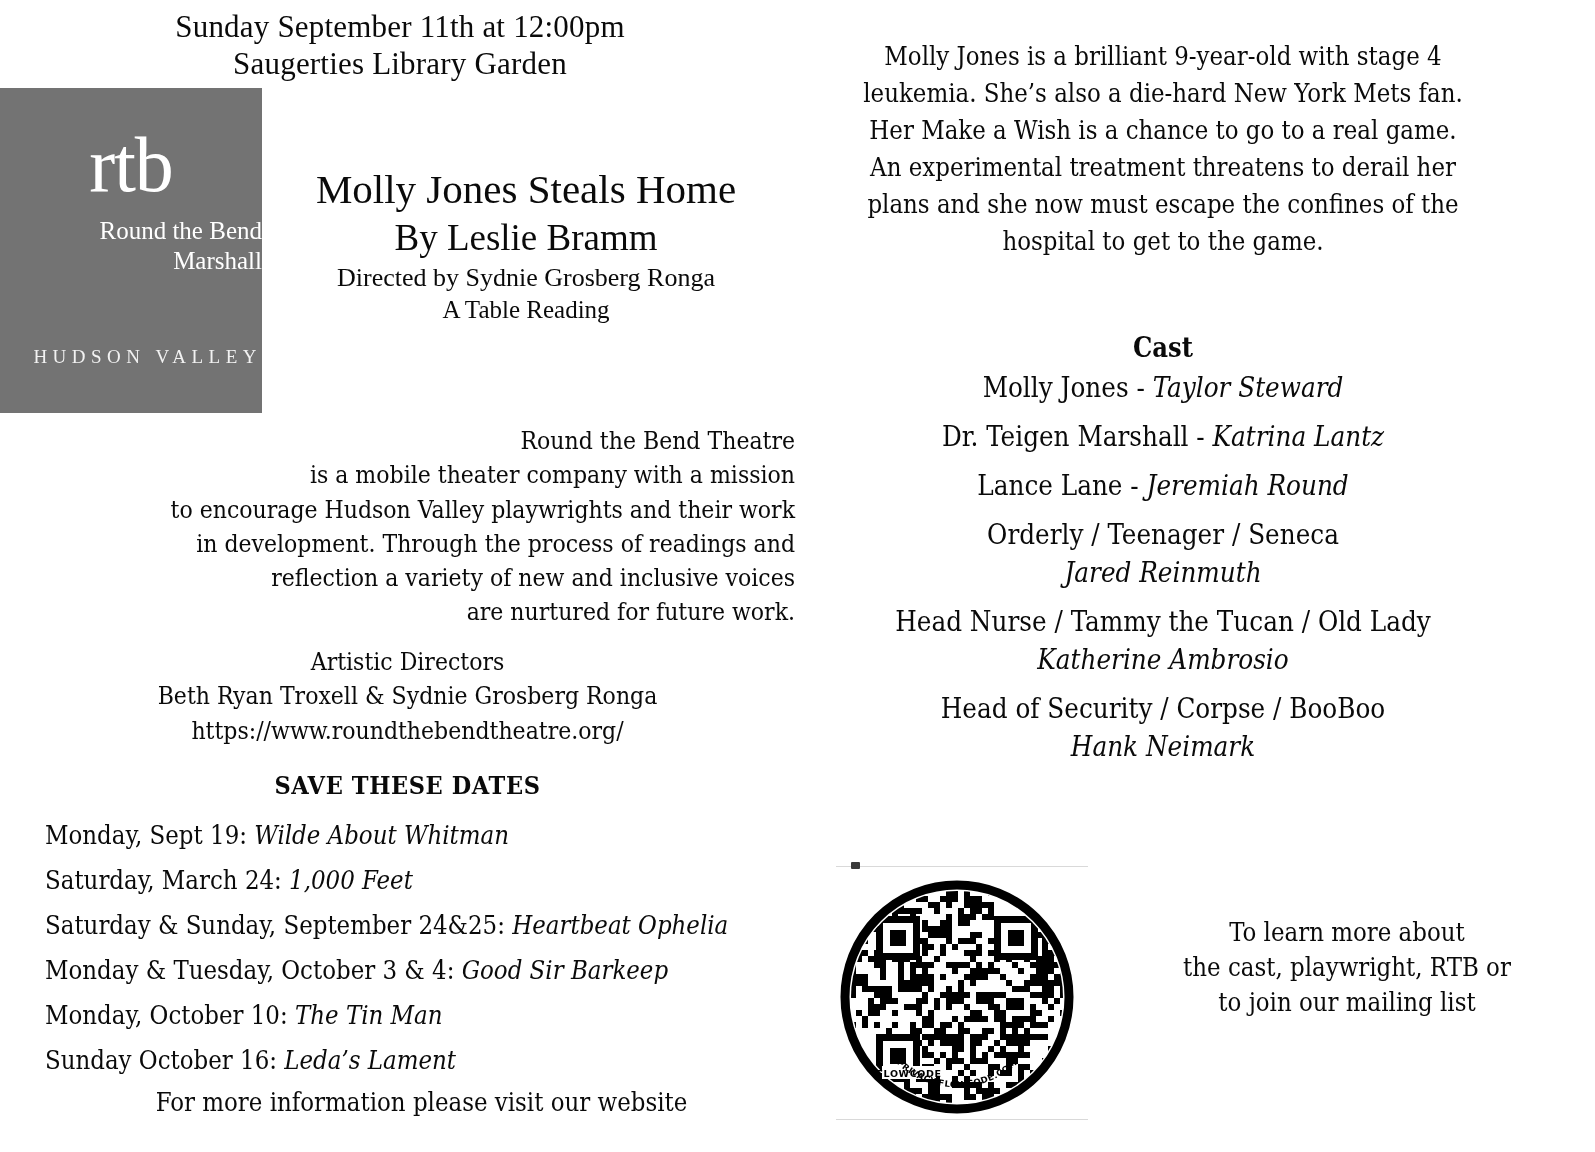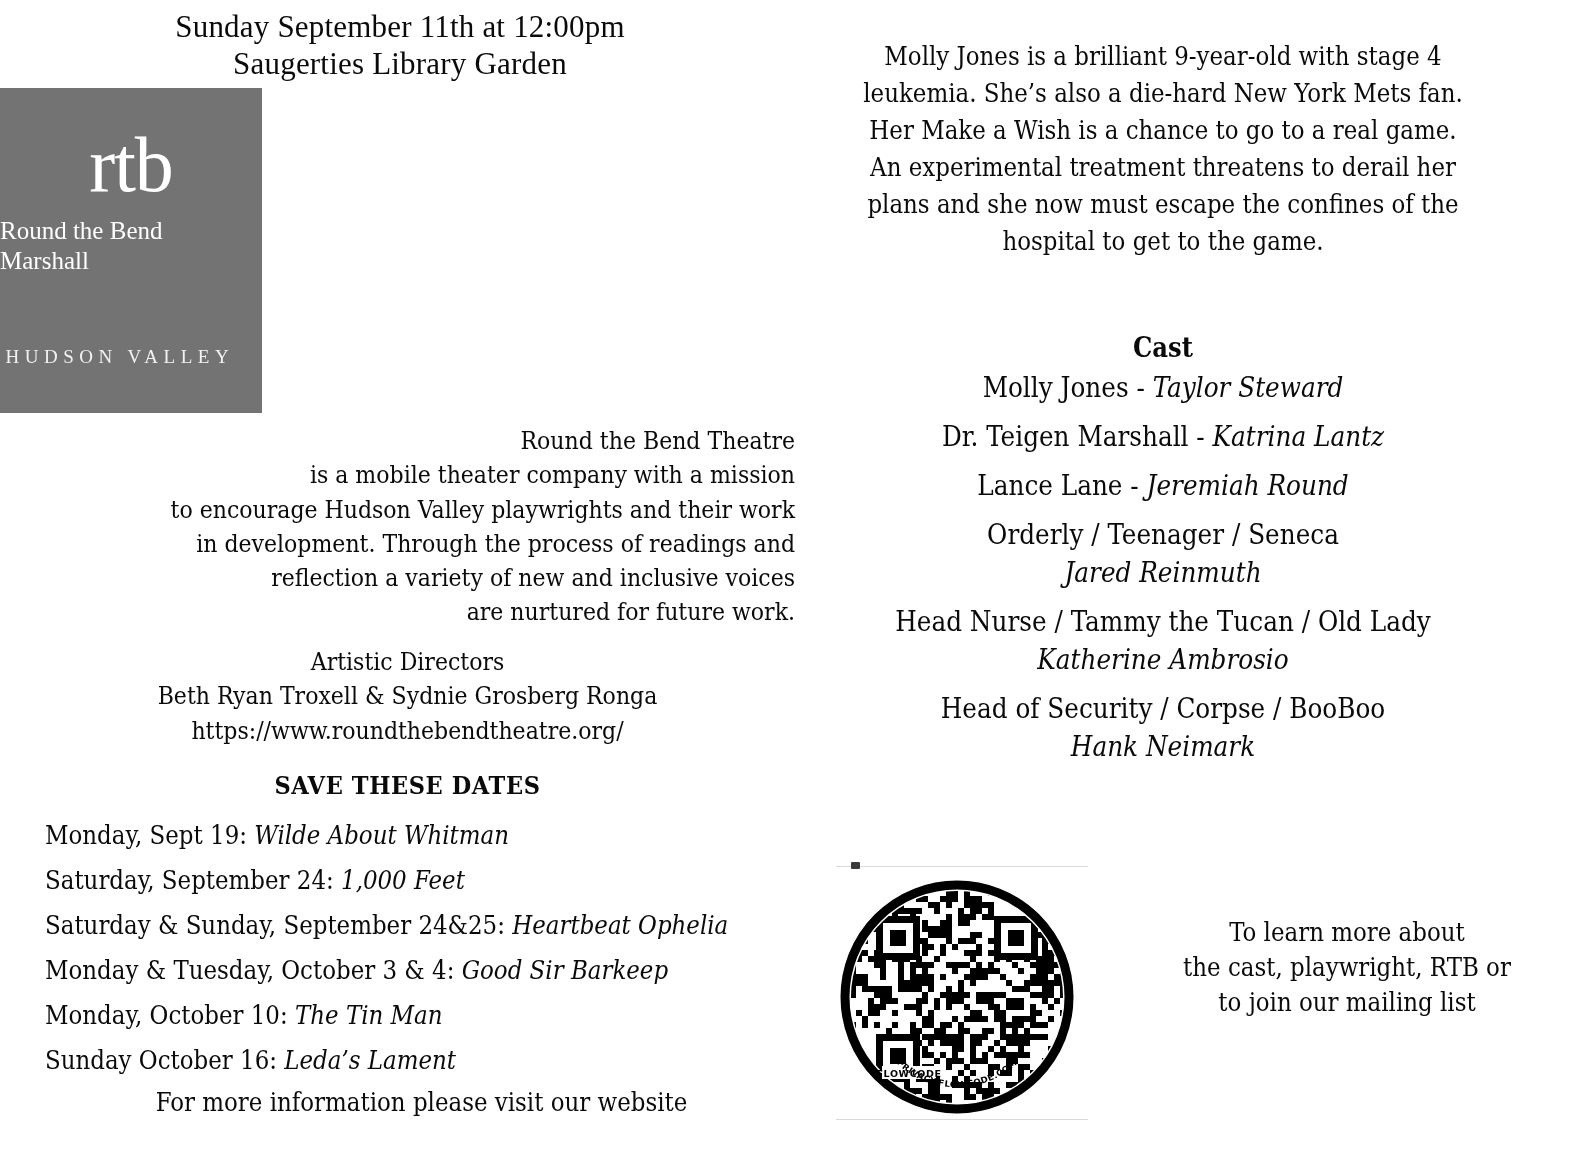--- a/index.html
+++ b/index.html
@@ -73,33 +73,33 @@
     font-size: 78px;
     line-height: 78px;
     color: #ffffff;
     letter-spacing: -1px;
   }
   #logo-name {
     position: absolute;
     top: 128px;
     left: 0;
     width: 262px;
-    text-align: left;
+    text-align: right;
     font-family: "Liberation Serif", serif;
     font-size: 25px;
     line-height: 30px;
     color: #ffffff;
   }
   #logo-name .line { display: block; }
   #logo-region {
     position: absolute;
     top: 258px;
     left: 0;
     width: 262px;
-    text-align: left;
+    text-align: right;
     font-family: "Liberation Serif", serif;
     font-size: 19px;
     letter-spacing: 5.5px;
     color: #f2f2f2;
     text-indent: 5.5px;
   }
 
   
   #title-block {
     position: absolute;
@@ -314,41 +314,47 @@
 
     <div id="logo-box">
       <div id="logo-mark">rtb</div>
       <div id="logo-name">
         <span class="line">Round the Bend</span>
         <span class="line">Marshall</span>
       </div>
       <div id="logo-region">HUDSON VALLEY</div>
     </div>
 
+    <div id="title-block">
+      <div id="play-title" class="disp">Molly Jones Steals Home</div>
+      <div id="play-author" class="disp">By Leslie Bramm</div>
+      <div id="play-director" class="disp">Directed by Sydnie Grosberg Ronga</div>
+      <div id="play-format" class="disp">A Table Reading</div>
+    </div>
 
     <div id="mission">
       <span class="line">Round the Bend Theatre</span>
       <span class="line">is a mobile theater company with a mission</span>
       <span class="line">to encourage Hudson Valley playwrights and their work</span>
       <span class="line">in development. Through the process of readings and</span>
       <span class="line">reflection a variety of new and inclusive voices</span>
       <span class="line">are nurtured for future work.</span>
     </div>
 
     <div id="directors">
       <span class="line">Artistic Directors</span>
       <span class="line">Beth Ryan Troxell &amp; Sydnie Grosberg Ronga</span>
       <span class="line">https://www.roundthebendtheatre.org/</span>
     </div>
 
     <div id="dates-heading">SAVE THESE DATES</div>
 
     <div id="dates-list">
       <span class="date-row"><span>Monday, Sept 19:  </span><span class="show">Wilde About Whitman</span></span>
-      <span class="date-row"><span>Saturday, September 24:  </span><span class="show">1,000 Feet</span></span>
+      <span class="date-row"><span>Saturday, March 24:  </span><span class="show">1,000 Feet</span></span>
       <span class="date-row"><span>Saturday &amp; Sunday, September 24&amp;25: </span><span class="show">Heartbeat Ophelia</span></span>
       <span class="date-row"><span>Monday &amp; Tuesday, October 3 &amp; 4:  </span><span class="show">Good Sir Barkeep</span></span>
       <span class="date-row"><span>Monday, October 10:  </span><span class="show">The Tin Man</span></span>
       <span class="date-row"><span>Sunday October 16:  </span><span class="show">Leda’s Lament</span></span>
     </div>
 
     <div id="dates-footer">For more information please visit our website</div>
   </div>
 
   <div id="right-column">

